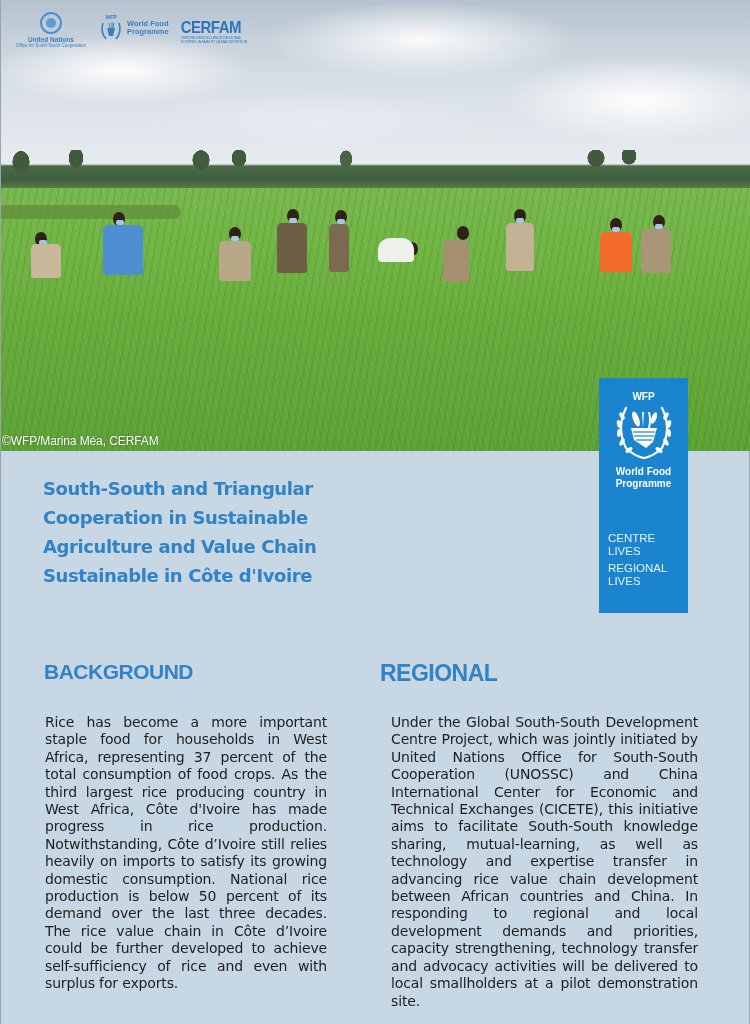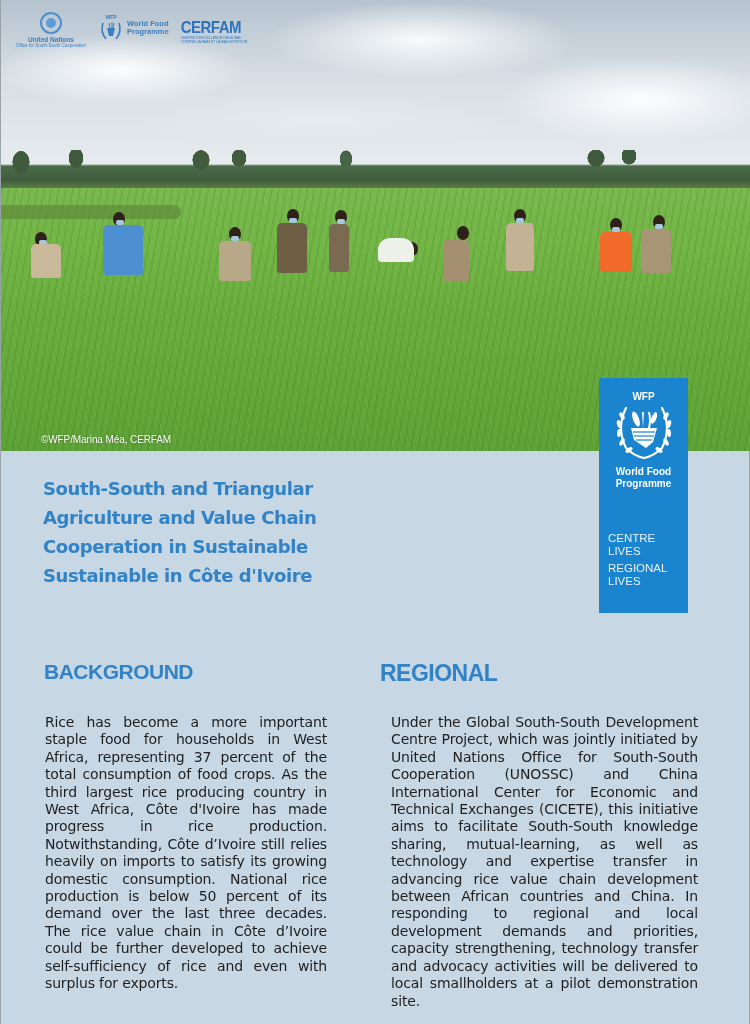--- a/index.html
+++ b/index.html
@@ -36,21 +36,21 @@
       linear-gradient(#7ab850 0%, #72b646 20%, #69ad3e 50%, #5da236 100%);
   }
   .field-dark { position: absolute; left: 0; top: 205px; width: 180px; height: 14px; background: #5f8a3c; opacity: .7; border-radius: 0 40px 40px 0; }
 
   
   .farmer { position: absolute; }
   .farmer .head { position: absolute; width: 12px; height: 14px; border-radius: 50%; background: #2f2118; }
   .farmer .mask { position: absolute; width: 8px; height: 5px; background: #a9c6e0; border-radius: 2px; }
   .farmer .body { position: absolute; border-radius: 5px 5px 3px 3px; }
 
-  .credit { position: absolute; left: 20px; top: 434px; color: #ffffff; font-size: 10px; letter-spacing: -0.1px; text-shadow: 0 0 2px rgba(0,0,0,0.4); padding-left: 20px; }
+  .credit { position: absolute; left: 1px; top: 434px; color: #ffffff; font-size: 12px; letter-spacing: -0.1px; text-shadow: 0 0 2px rgba(0,0,0,0.4); }
 
   
   .logos { position: absolute; left: 15px; top: 12px; height: 44px; display: flex; align-items: flex-start; gap: 12px; }
   .un-logo { width: 70px; display: flex; flex-direction: column; align-items: center; color: #3a7fc1; }
   .un-emblem { width: 22px; height: 22px; border-radius: 50%; border: 2px solid #4a8fd0; position: relative; }
   .un-emblem::after { content: ""; position: absolute; left: 4px; top: 4px; width: 10px; height: 10px; border-radius: 50%; background: #5c9bd8; }
   .un-name { font-size: 6.5px; font-weight: bold; margin-top: 2px; white-space: nowrap; }
   .un-sub { font-size: 4.5px; white-space: nowrap; }
   .wfp-logo-small { display: flex; align-items: center; gap: 3px; color: #3a7fc1; margin-top: 1px; }
   .wfp-emblem-small { width: 26px; height: 30px; position: relative; }
@@ -204,22 +204,22 @@
     <div class="wfp-box-tagline">
       <span style="display:block">CENTRE</span>
       <span class="l2">LIVES</span>
       <span style="display:block">REGIONAL</span>
       <span style="display:block">LIVES</span>
     </div>
   </div>
 
   <h1 class="title">
     <div>South-South and Triangular</div>
+    <div>Cooperation in Sustainable</div>
     <div>Agriculture and Value Chain</div>
-    <div>Cooperation in Sustainable</div>
     <div>Sustainable in Côte d'Ivoire</div>
   </h1>
 
   <h2 class="h-bg">BACKGROUND</h2>
   <p class="body-text bt-left">Rice has become a more important staple food for households in West Africa, representing 37 percent of the total consumption of food crops. As the third largest rice producing country in West Africa, Côte d'Ivoire has made progress in rice production. Notwithstanding, Côte d’Ivoire still relies heavily on imports to satisfy its growing domestic consumption. National rice production is below 50 percent of its demand over the last three decades. The rice value chain in Côte d’Ivoire could be further developed to achieve self-sufficiency of rice and even with surplus for exports.</p>
 
   <h2 class="h-obj">REGIONAL</h2>
   <p class="body-text bt-right">Under the Global South-South Development Centre Project, which was jointly initiated by United Nations Office for South-South Cooperation (UNOSSC) and China International Center for Economic and Technical Exchanges (CICETE), this initiative aims to facilitate South-South knowledge sharing, mutual-learning, as well as technology and expertise transfer in advancing rice value chain development between African countries and China. In responding to regional and local development demands and priorities, capacity strengthening, technology transfer and advocacy activities will be delivered to local smallholders at a pilot demonstration site.</p>
 
 </div>

